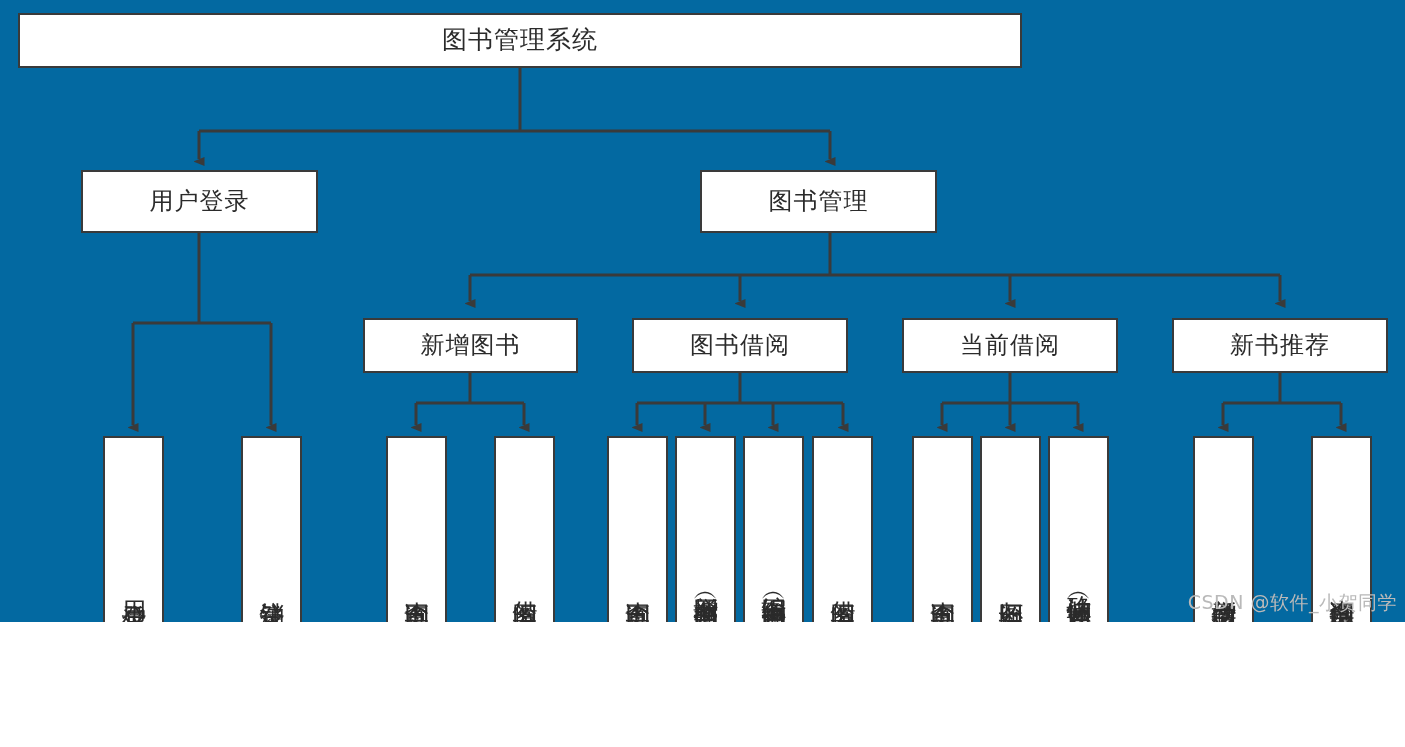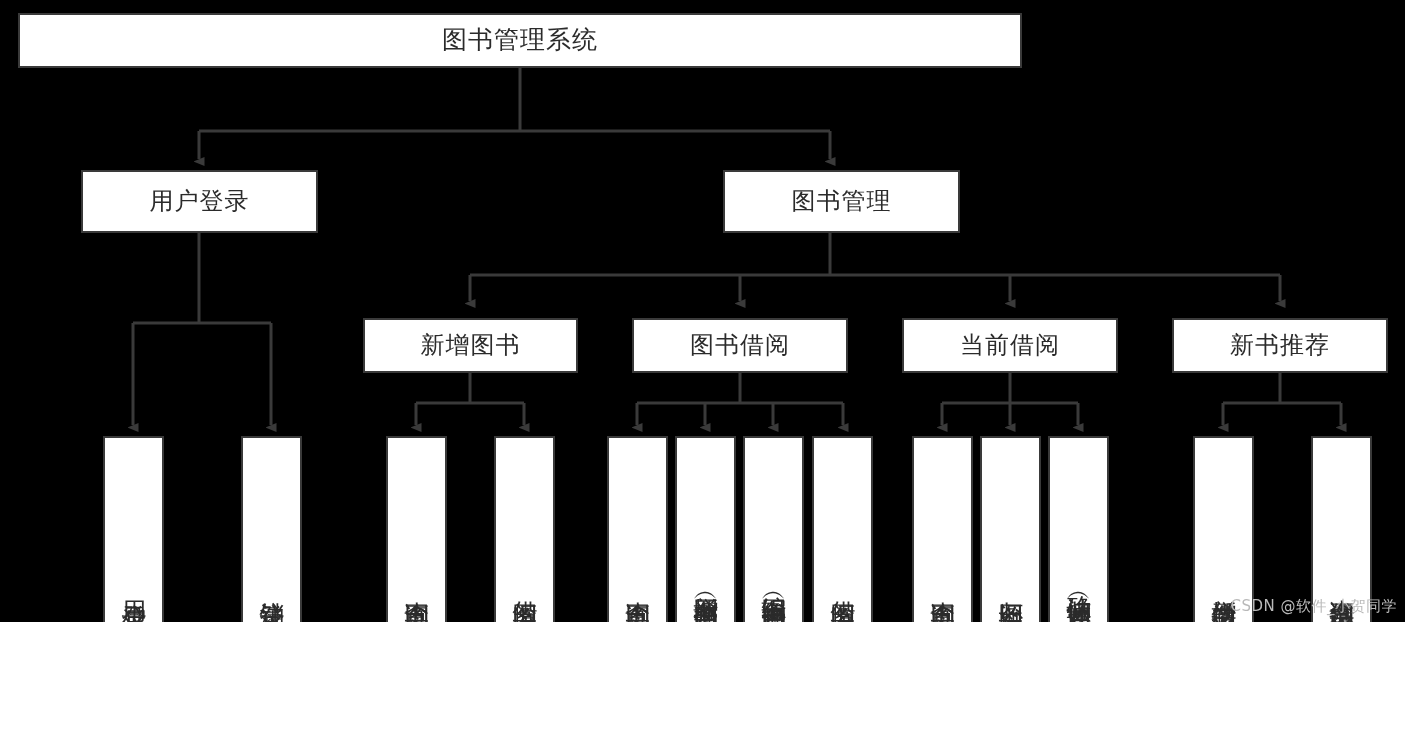--- a/index.html
+++ b/index.html
@@ -8,21 +8,21 @@
     padding: 0;
     background: #ffffff;
   }
   body {
     font-family: "DejaVu Sans", "Liberation Sans", sans-serif;
   }
   #diagram-root {
     position: relative;
     width: 1405px;
     height: 622px;
-    background: #000000;
+    background: #0369a1;
     overflow: hidden;
   }
   #edge-layer {
     position: absolute;
     left: 0;
     top: 0;
     width: 1405px;
     height: 747px;
   }
   .node {
@@ -56,21 +56,21 @@
     padding: 4px 0;
     white-space: nowrap;
   }
   .node-v span {
     display: block;
   }
   #watermark {
     position: absolute;
     right: 8px;
     bottom: 6px;
-    font-size: 15px;
+    font-size: 19px;
     color: #b9b9b9;
     letter-spacing: 0.5px;
     z-index: 5;
     white-space: nowrap;
     font-family: "DejaVu Sans", "Liberation Sans", sans-serif;
   }
 </style>
 </head>
 <body>
 
@@ -126,21 +126,21 @@
     </g>
   </svg>
 
   <div class="node node-h node-root" style="left:18px; top:13px; width:1004px; height:55px;">
     <span>图书管理系统</span>
   </div>
 
   <div class="node node-h" style="left:81px; top:170px; width:237px; height:63px;">
     <span>用户登录</span>
   </div>
-  <div class="node node-h" style="left:723px; top:170px; width:237px; height:63px;">
+  <div class="node node-h" style="left:700px; top:170px; width:237px; height:63px;">
     <span>图书管理</span>
   </div>
 
   <div class="node node-h" style="left:363px; top:318px; width:215px; height:55px;">
     <span>新增图书</span>
   </div>
   <div class="node node-h" style="left:632px; top:318px; width:216px; height:55px;">
     <span>图书借阅</span>
   </div>
   <div class="node node-h" style="left:902px; top:318px; width:216px; height:55px;">

